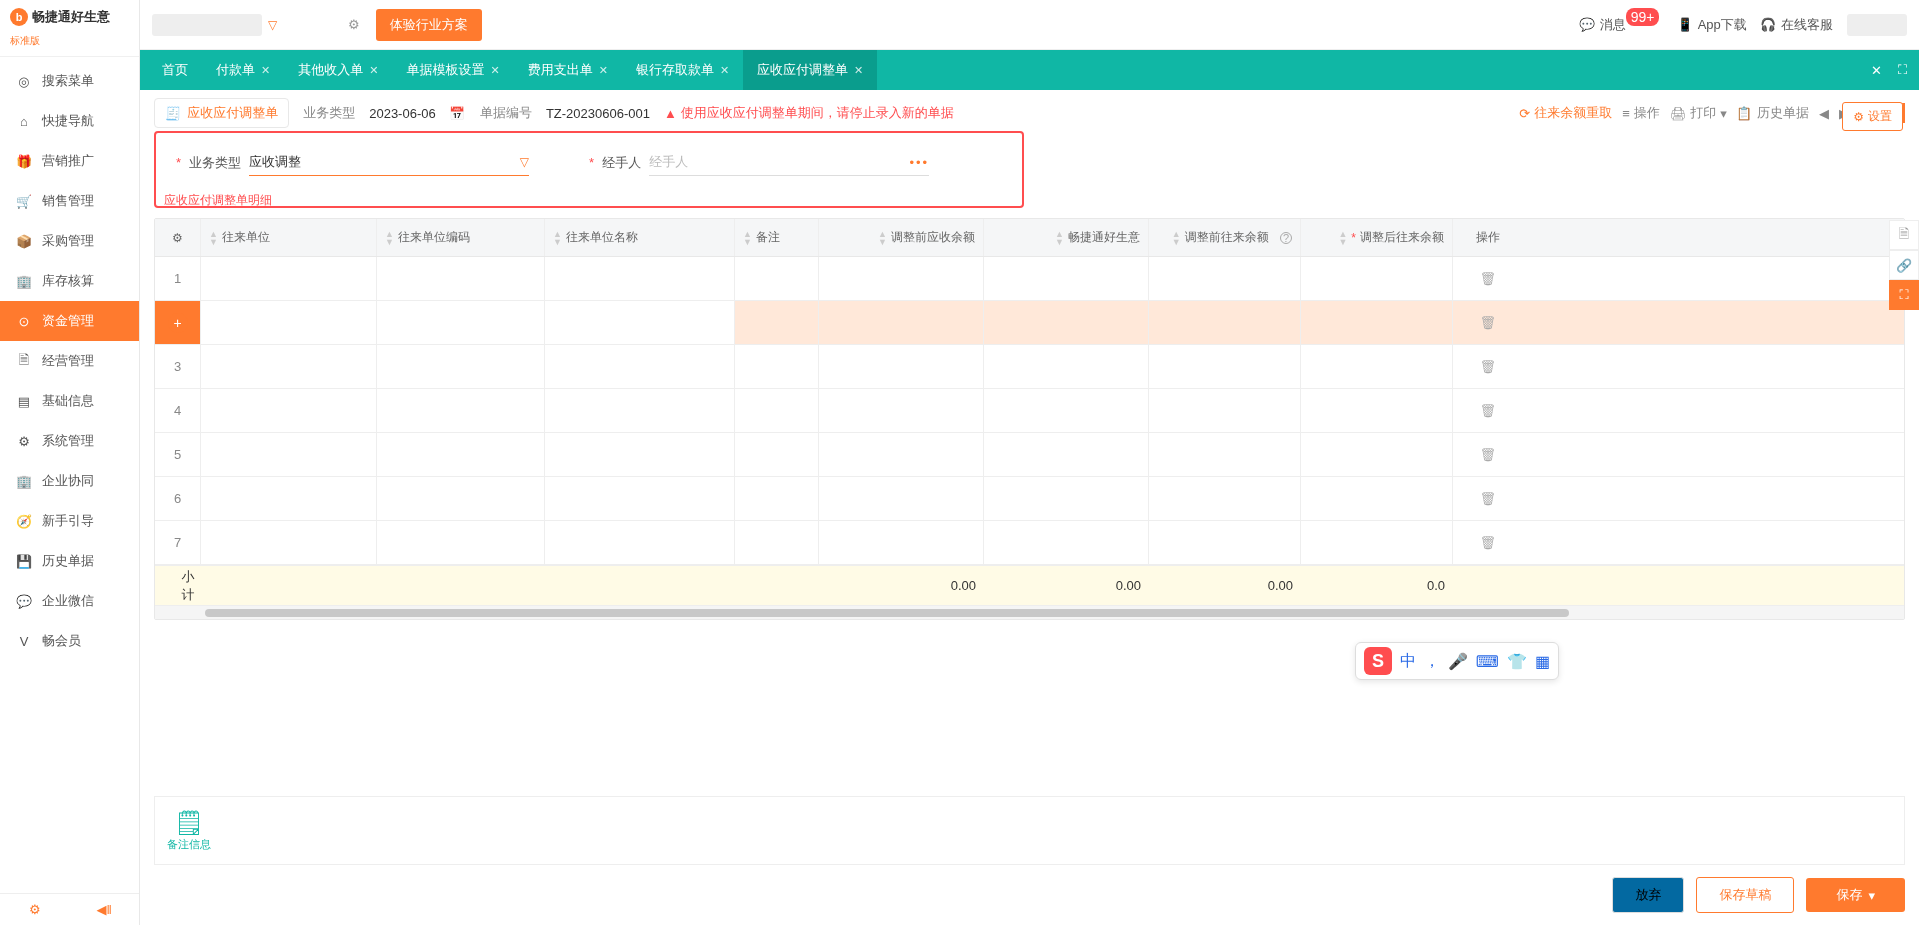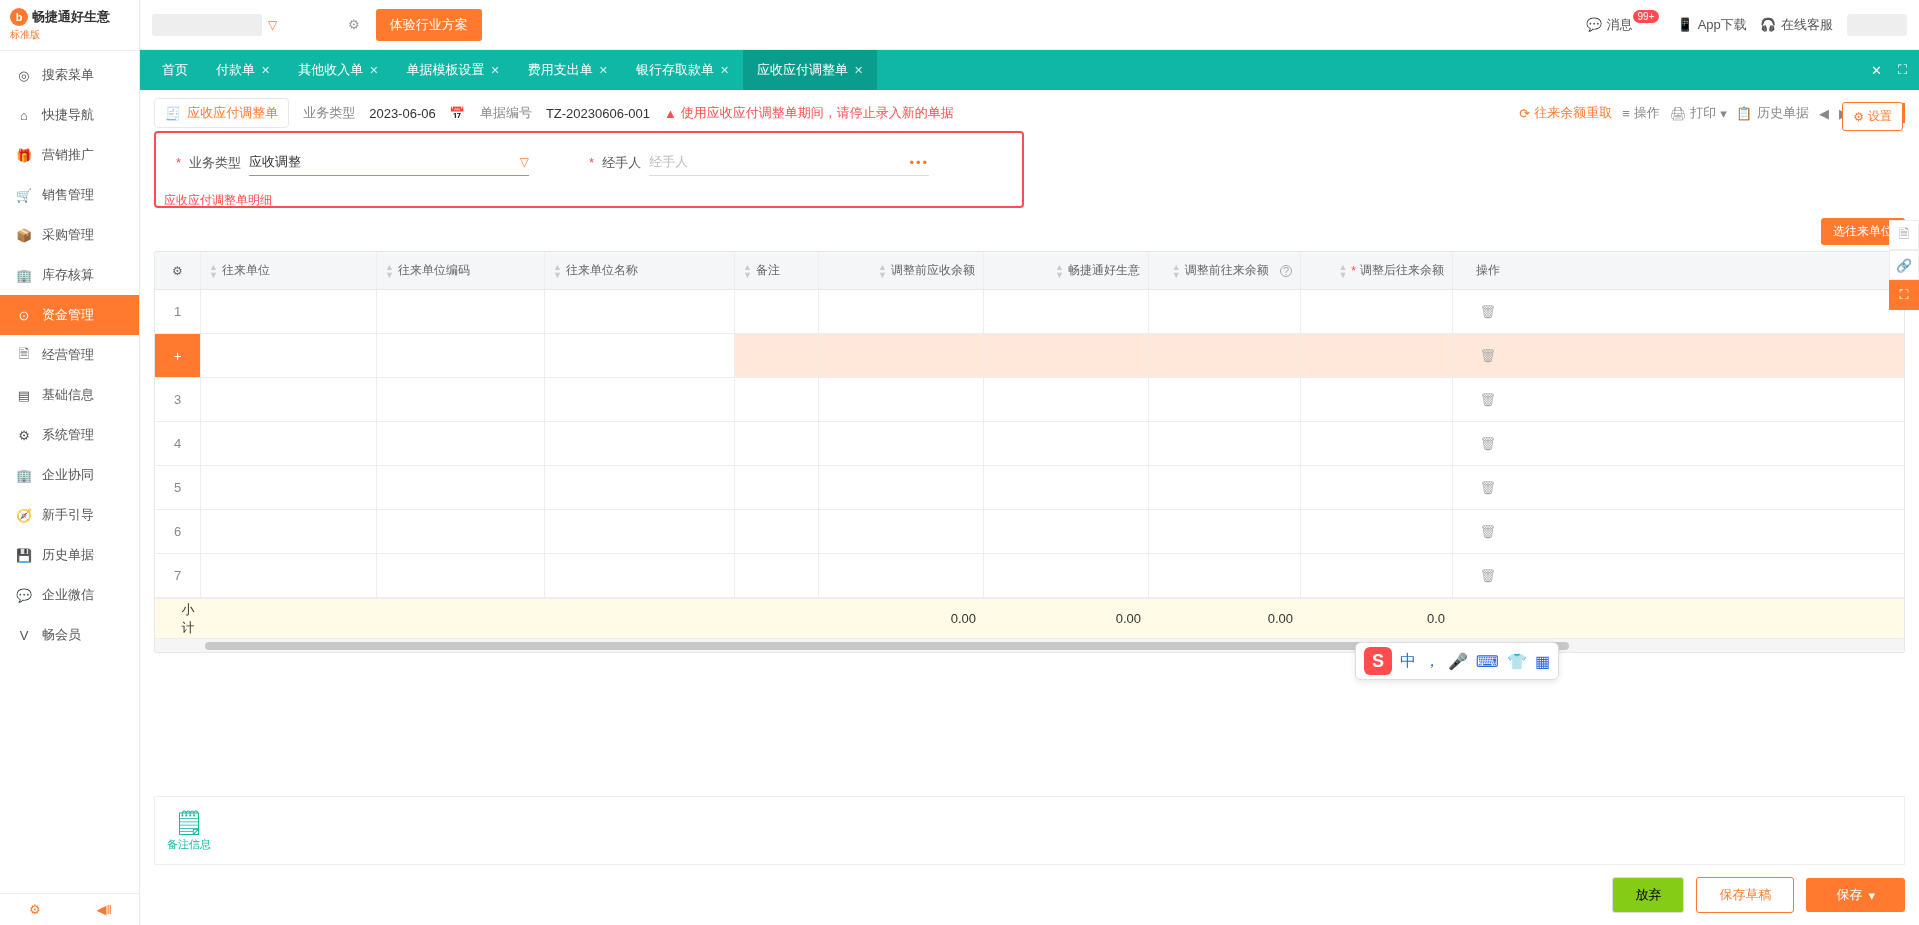--- a/index.html
+++ b/index.html
@@ -4,38 +4,38 @@
 <style>
 * { margin: 0; padding: 0; box-sizing: border-box; font-family: "Microsoft YaHei", -apple-system, sans-serif; }
 body { background: #fff; font-size: 13px; color: #333; overflow: hidden; }
 .app { display: flex; height: 100vh; }
 
 .sidebar { width: 140px; background: #fff; border-right: 1px solid #e8e8e8; display: flex; flex-direction: column; }
 .logo-area { padding: 8px 10px; border-bottom: 1px solid #f0f0f0; }
 .logo-row { display: flex; align-items: center; gap: 4px; }
 .logo-icon { width: 18px; height: 18px; background: #ff7a2e; border-radius: 50%; display: flex; align-items: center; justify-content: center; color: #fff; font-size: 11px; font-weight: bold; }
 .logo-text { font-size: 13px; font-weight: bold; color: #333; }
-.logo-sub { font-size: 10px; color: #ff7a2e; margin-top: 2px; }
+.logo-sub { font-size: 10px; color: #ff7a2e; margin-top: 8px; }
 .nav { flex: 1; overflow-y: auto; padding-top: 4px; }
 .nav-item { display: flex; align-items: center; gap: 10px; padding: 11px 16px; cursor: pointer; color: #555; font-size: 13px; }
 .nav-item.active { background: #ff7a2e; color: #fff; }
 .nav-icon { width: 16px; height: 16px; display: inline-flex; align-items: center; justify-content: center; }
 .sidebar-footer { display: flex; border-top: 1px solid #eee; }
 .sidebar-footer div { flex: 1; text-align: center; padding: 8px 0; cursor: pointer; color: #ff7a2e; }
 
 .main { flex: 1; display: flex; flex-direction: column; min-width: 0; }
 .topbar { height: 50px; display: flex; align-items: center; padding: 0 12px; border-bottom: 1px solid #eee; gap: 10px; }
 .org-select { display: flex; align-items: center; gap: 6px; color: #999; min-width: 180px;}
 .org-box { width: 110px; height: 22px; background: #eee; border-radius: 3px;}
 .chev-down { color: #ff7a2e; font-size: 12px; }
 .gear { color: #999; cursor: pointer; padding: 0 6px; }
 .btn-orange { background: #ff7a2e; color: #fff; border: none; padding: 7px 14px; border-radius: 3px; cursor: pointer; font-size: 13px; }
 .topbar-right { margin-left: auto; display: flex; align-items: center; gap: 14px; color: #555; font-size: 13px; }
 .top-link { display: flex; align-items: center; gap: 4px; cursor: pointer; }
-.badge { background: #ff4d4f; color: #fff; font-size: 10px; border-radius: 8px; padding: 1px 5px; position: relative; top: -8px; left: -4px; }
+.badge { background: #ff4d4f; color: #fff; font-size: 14px; border-radius: 8px; padding: 1px 5px; position: relative; top: -8px; left: -4px; }
 .avatar-box { width: 60px; height: 22px; background: #eee; border-radius: 3px;}
 
 .tabs { background: #10b7a5; display: flex; align-items: center; height: 40px; padding-left: 8px; position: relative; }
 .tab { color: #fff; padding: 0 14px; height: 100%; display: flex; align-items: center; gap: 6px; cursor: pointer; font-size: 13px; }
 .tab.active { background: #0a9d8d; }
 .tab-close { font-size: 11px; opacity: 0.8; }
 .tabs-right { margin-left: auto; display: flex; align-items: center; padding-right: 8px; gap: 8px; color: #fff; }
 .tabs-right span { cursor: pointer; padding: 4px; }
 
 .doc-header { display: flex; align-items: center; padding: 8px 14px; gap: 14px; font-size: 13px; flex-wrap: wrap; }
@@ -91,21 +91,21 @@
 .subtotal-row .gb-cell { border-right: none; }
 .scroll-track { height: 14px; background: #f5f5f5; border-top: 1px solid #eee; position: relative; }
 .scroll-thumb { position: absolute; left: 50px; width: 78%; height: 8px; top: 3px; background: #c8c8c8; border-radius: 4px; }
 
 .remark-box { margin: 12px 14px 0; border: 1px solid #eee; display: flex; align-items: center; padding: 12px; gap: 14px; }
 .remark-icon-box { text-align: center; color: #10b7a5; font-size: 11px; }
 .remark-icon { font-size: 24px; color: #10b7a5; }
 .remark-input { flex: 1; border: none; outline: none; font-size: 13px; color: #999; }
 
 .footer { display: flex; justify-content: flex-end; gap: 12px; padding: 12px 14px; align-items: center; }
-.btn-plain { background: #84cc16; border: 1px solid #ddd; padding: 8px 22px; border-radius: 3px; cursor: pointer; font-size: 13px; }
+.btn-plain { background: #0369a1; border: 1px solid #ddd; padding: 8px 22px; border-radius: 3px; cursor: pointer; font-size: 13px; }
 .btn-outline-o { background: #fff; border: 1px solid #ff7a2e; color: #ff7a2e; padding: 8px 22px; border-radius: 3px; cursor: pointer; font-size: 13px; }
 .btn-save { background: #ff7a2e; color: #fff; border: none; padding: 8px 30px; border-radius: 3px; cursor: pointer; font-size: 13px; display: flex; align-items: center; gap: 6px; }
 
 .right-tools { position: fixed; right: 0; top: 220px; display: flex; flex-direction: column; }
 .rt-item { width: 30px; height: 30px; border: 1px solid #eee; background: #fff; display: flex; align-items: center; justify-content: center; color: #999; cursor: pointer; }
 .rt-item.orange { background: #ff7a2e; color: #fff; border-color: #ff7a2e; }
 
 .ime-float { position: fixed; right: 360px; bottom: 245px; display: flex; align-items: center; gap: 8px; background: #fff; border: 1px solid #ddd; border-radius: 6px; padding: 4px 8px; box-shadow: 0 2px 6px rgba(0,0,0,0.1); }
 .ime-logo { width: 28px; height: 28px; background: #ff4d4f; border-radius: 6px; color: #fff; display: flex; align-items: center; justify-content: center; font-weight: bold; font-size: 18px;}
 .ime-float span { color: #2a6ae6; font-size: 16px; }
@@ -297,23 +297,20 @@
           <span class="form-label">经手人</span>
           <div class="form-input plain">
             <span>经手人</span>
             <span class="more-dots">•••</span>
           </div>
         </div>
         <div class="clipped-text">应收应付调整单明细</div>
       </div>
     </div>
 
-    <div class="select-unit-row">
-      <button class="btn-solid-orange">选往来单位</button>
-    </div>
 
     <div class="table-wrap">
       <div class="grid">
         <div class="grid-head">
           <div class="gh-cell col-idx">⚙</div>
           <div class="gh-cell col-unit">
               <span class="sort-ic">
                 <span>▲</span>
                 <span>▼</span>
               </span>

